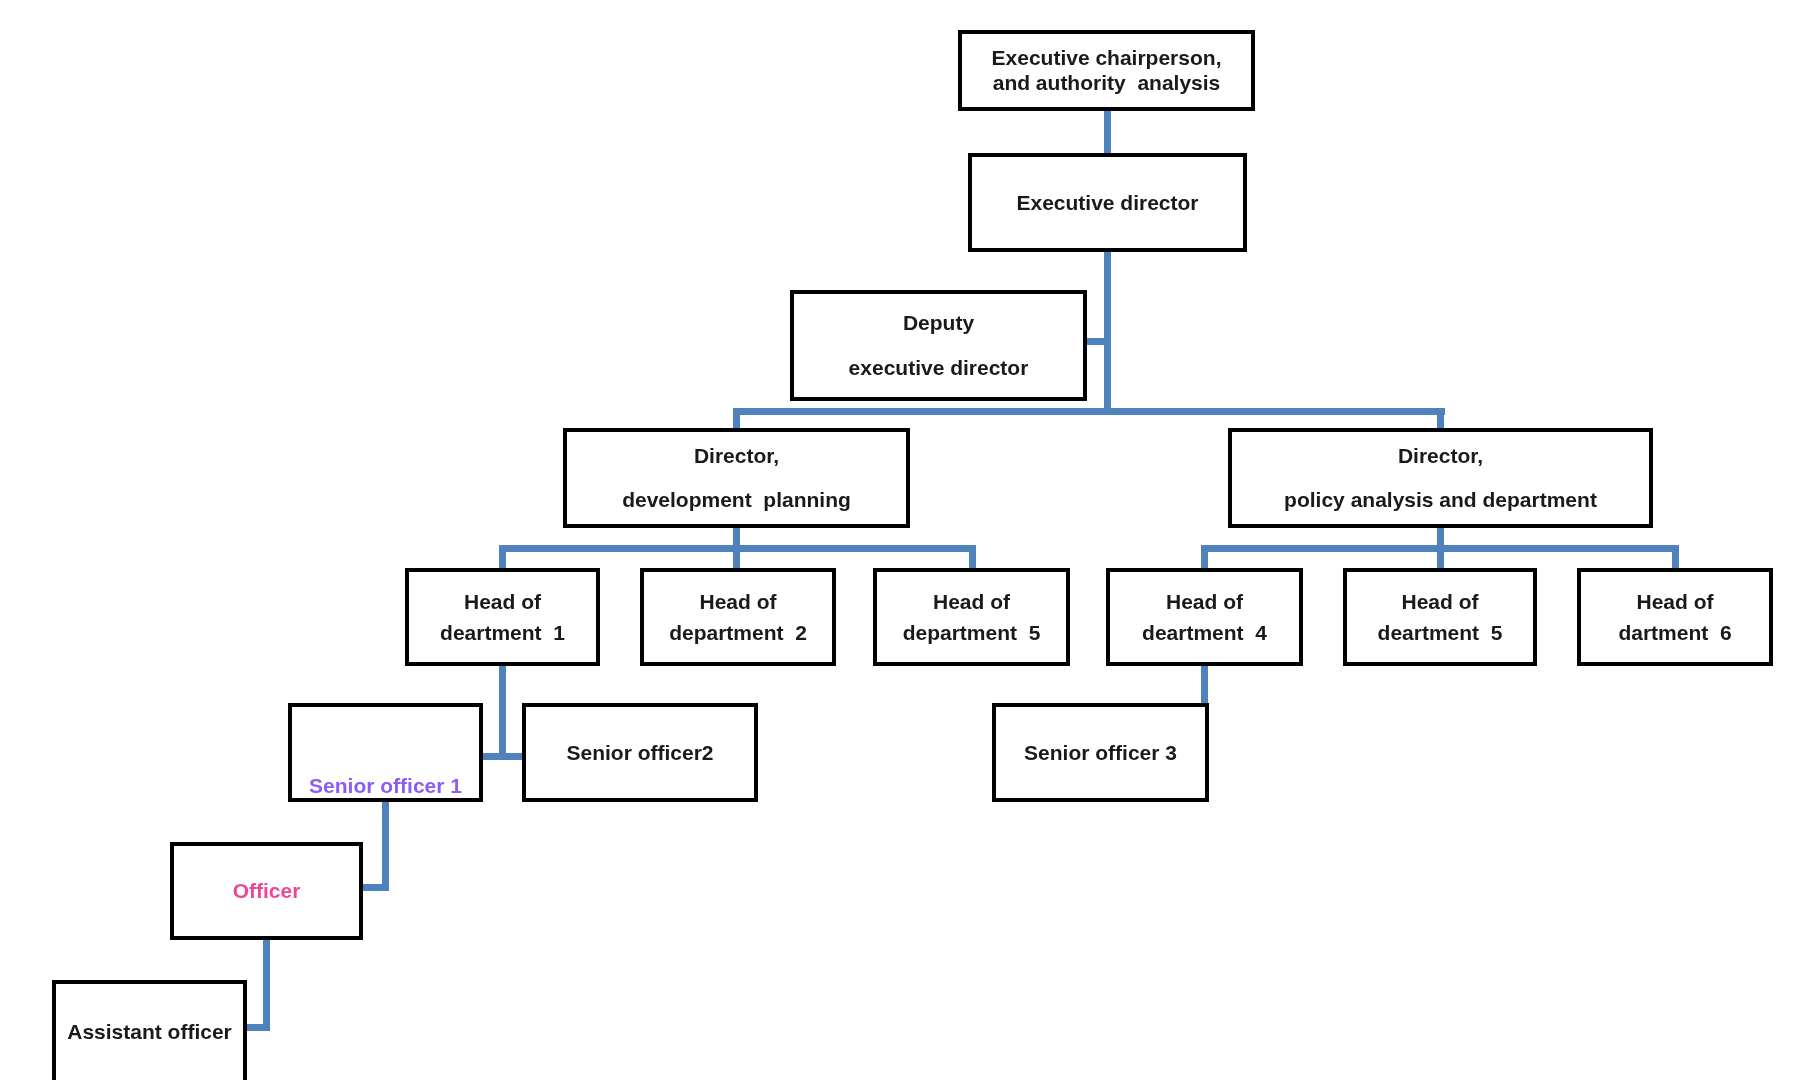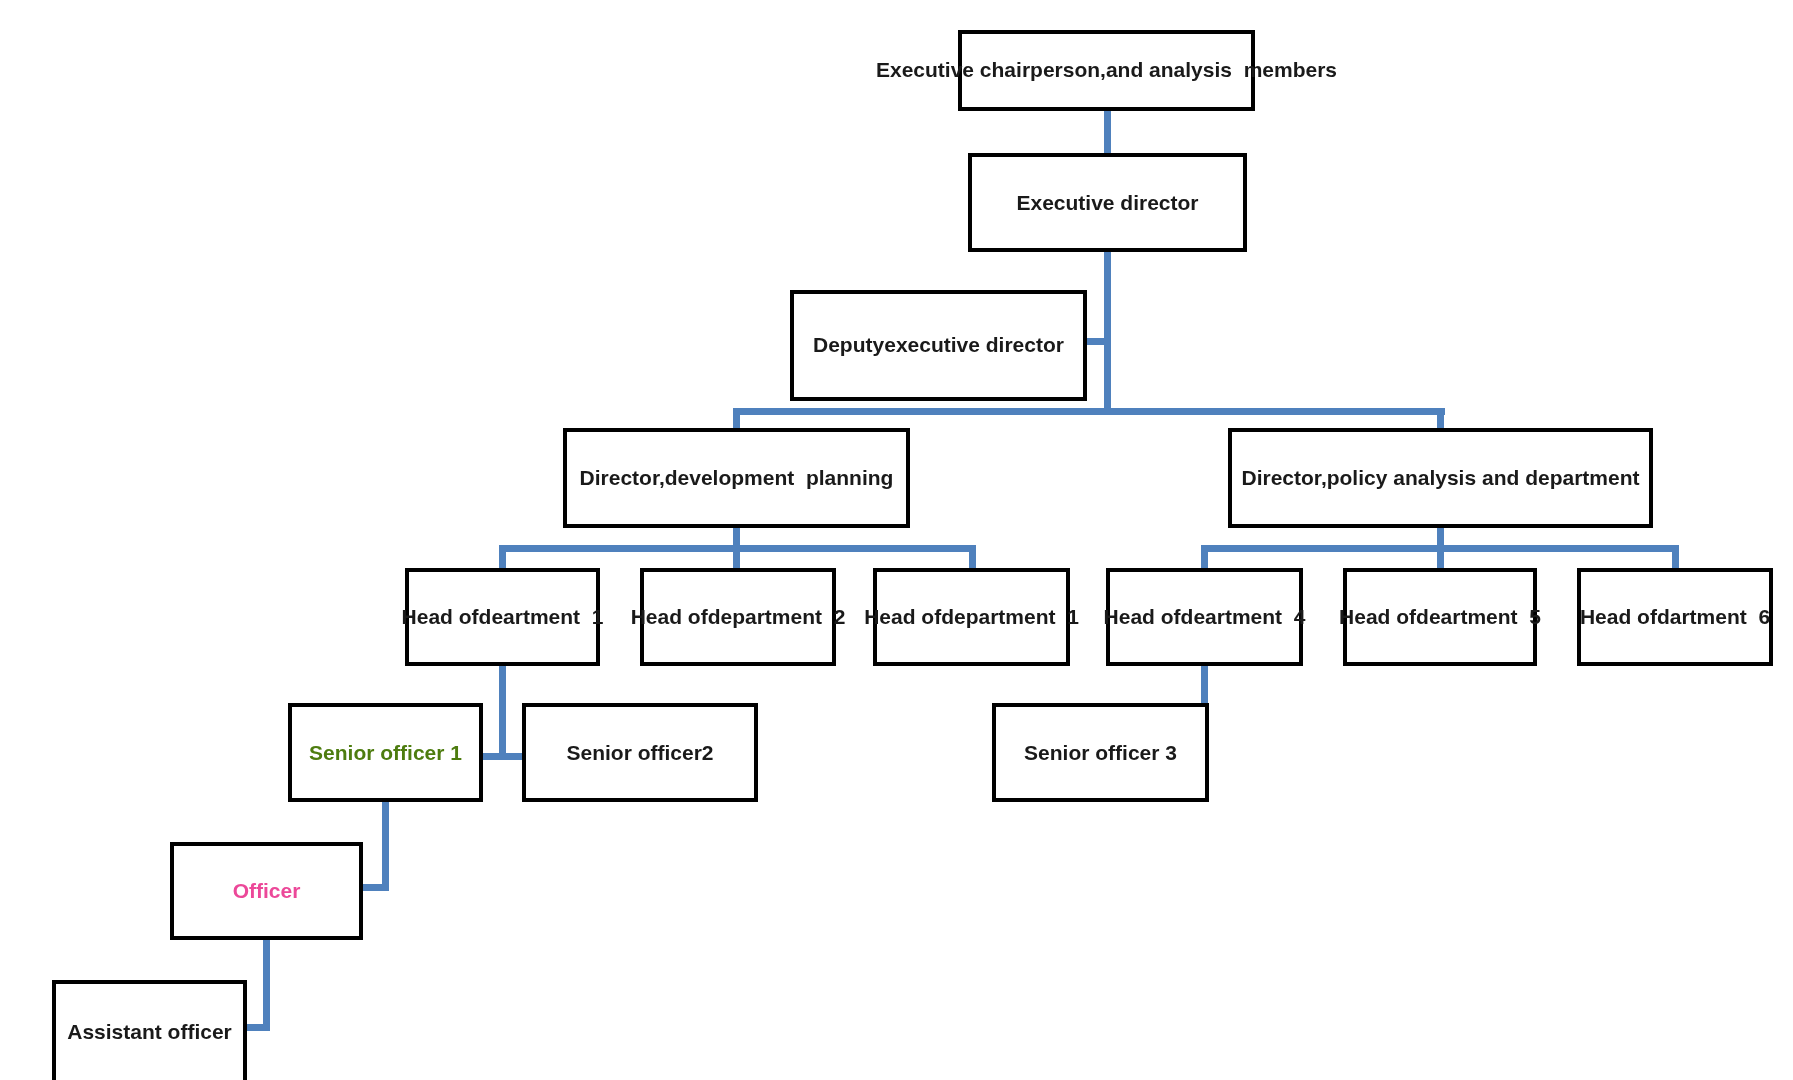--- a/index.html
+++ b/index.html
@@ -6,21 +6,21 @@
   body{
     width:1793px;height:1080px;overflow:hidden;background:#ffffff;
     font-family:"Liberation Sans", sans-serif;
   }
   #stage{
     position:relative;width:1793px;height:1080px;background:#ffffff;overflow:hidden;
   }
   .node{
     position:absolute;box-sizing:border-box;
     border:4px solid #000000;background:#ffffff;
-    display:flex;justify-content:center;align-items:center;
+    display:flex;flex-direction:column;justify-content:center;align-items:center;
     text-align:center;font-weight:bold;font-size:21px;color:#1a1a1a;
     z-index:2;
   }
   .node .line{white-space:pre;}
   .connector{
     position:absolute;background:#4f81bd;z-index:1;
   }
 </style>
 </head>
 <body>
@@ -43,21 +43,21 @@
     <div class="connector" style="left: 499px; top: 665px; width: 7px; height: 95px; background: rgb(79, 129, 189);"></div>
     <div class="connector" style="left: 482px; top: 753px; width: 41px; height: 7px; background: rgb(79, 129, 189);"></div>
     <div class="connector" style="left: 1201px; top: 665px; width: 7px; height: 95px; background: rgb(79, 129, 189);"></div>
     <div class="connector" style="left: 1186px; top: 753px; width: 22px; height: 7px; background: rgb(79, 129, 189);"></div>
     <div class="connector" style="left: 382px; top: 801px; width: 7px; height: 90px; background: rgb(79, 129, 189);"></div>
     <div class="connector" style="left: 362px; top: 884px; width: 27px; height: 7px; background: rgb(79, 129, 189);"></div>
     <div class="connector" style="left: 263px; top: 939px; width: 7px; height: 92px; background: rgb(79, 129, 189);"></div>
     <div class="connector" style="left: 246px; top: 1024px; width: 24px; height: 7px; background: rgb(79, 129, 189);"></div>
     <div class="node" style="left: 958px; top: 30px; width: 297px; height: 81px; line-height: 1.15; border-color: rgb(0, 0, 0); background: rgb(255, 255, 255); color: rgb(26, 26, 26);">
       <div class="line">Executive chairperson,</div>
-      <div class="line">and analysis  members</div>
+      <div class="line">and authority  analysis</div>
     </div>
     <div class="node" style="left: 968px; top: 153px; width: 279px; height: 99px; line-height: 1.2; border-color: rgb(0, 0, 0); background: rgb(255, 255, 255); color: rgb(26, 26, 26);">
       <div class="line">Executive director</div>
     </div>
     <div class="node" style="left: 790px; top: 290px; width: 297px; height: 111px; line-height: 2.1; border-color: rgb(0, 0, 0); background: rgb(255, 255, 255); color: rgb(26, 26, 26);">
       <div class="line">Deputy</div>
       <div class="line">executive director</div>
     </div>
     <div class="node" style="left: 563px; top: 428px; width: 347px; height: 100px; line-height: 2.1; border-color: rgb(0, 0, 0); background: rgb(255, 255, 255); color: rgb(26, 26, 26);">
       <div class="line">Director,</div>
@@ -70,35 +70,35 @@
     <div class="node" style="left: 405px; top: 568px; width: 195px; height: 98px; line-height: 1.5; border-color: rgb(0, 0, 0); background: rgb(255, 255, 255); color: rgb(26, 26, 26);">
       <div class="line">Head of</div>
       <div class="line">deartment  1</div>
     </div>
     <div class="node" style="left: 640px; top: 568px; width: 196px; height: 98px; line-height: 1.5; border-color: rgb(0, 0, 0); background: rgb(255, 255, 255); color: rgb(26, 26, 26);">
       <div class="line">Head of</div>
       <div class="line">department  2</div>
     </div>
     <div class="node" style="left: 873px; top: 568px; width: 197px; height: 98px; line-height: 1.5; border-color: rgb(0, 0, 0); background: rgb(255, 255, 255); color: rgb(26, 26, 26);">
       <div class="line">Head of</div>
-      <div class="line">department  1</div>
+      <div class="line">department  5</div>
     </div>
     <div class="node" style="left: 1106px; top: 568px; width: 197px; height: 98px; line-height: 1.5; border-color: rgb(0, 0, 0); background: rgb(255, 255, 255); color: rgb(26, 26, 26);">
       <div class="line">Head of</div>
       <div class="line">deartment  4</div>
     </div>
     <div class="node" style="left: 1343px; top: 568px; width: 194px; height: 98px; line-height: 1.5; border-color: rgb(0, 0, 0); background: rgb(255, 255, 255); color: rgb(26, 26, 26);">
       <div class="line">Head of</div>
       <div class="line">deartment  5</div>
     </div>
     <div class="node" style="left: 1577px; top: 568px; width: 196px; height: 98px; line-height: 1.5; border-color: rgb(0, 0, 0); background: rgb(255, 255, 255); color: rgb(26, 26, 26);">
       <div class="line">Head of</div>
       <div class="line">dartment  6</div>
     </div>
-    <div class="node" style="left: 288px; top: 703px; width: 195px; height: 99px; line-height: 1.2; border-color: rgb(0, 0, 0); background: rgb(255, 255, 255); color: #4d7c0f;">
+    <div class="node" style="left: 288px; top: 703px; width: 195px; height: 99px; line-height: 1.2; border-color: rgb(0, 0, 0); background: rgb(255, 255, 255); color: #8b5cf6; justify-content: flex-end;">
       <div class="line">Senior officer 1</div>
     </div>
     <div class="node" style="left: 522px; top: 703px; width: 236px; height: 99px; line-height: 1.2; border-color: rgb(0, 0, 0); background: rgb(255, 255, 255); color: rgb(26, 26, 26);">
       <div class="line">Senior officer2</div>
     </div>
     <div class="node" style="left: 992px; top: 703px; width: 217px; height: 99px; line-height: 1.2; border-color: rgb(0, 0, 0); background: rgb(255, 255, 255); color: rgb(26, 26, 26);">
       <div class="line">Senior officer 3</div>
     </div>
     <div class="node" style="left: 170px; top: 842px; width: 193px; height: 98px; line-height: 1.2; border-color: rgb(0, 0, 0); background: rgb(255, 255, 255); color: #ec4899;">
       <div class="line">Officer</div>

